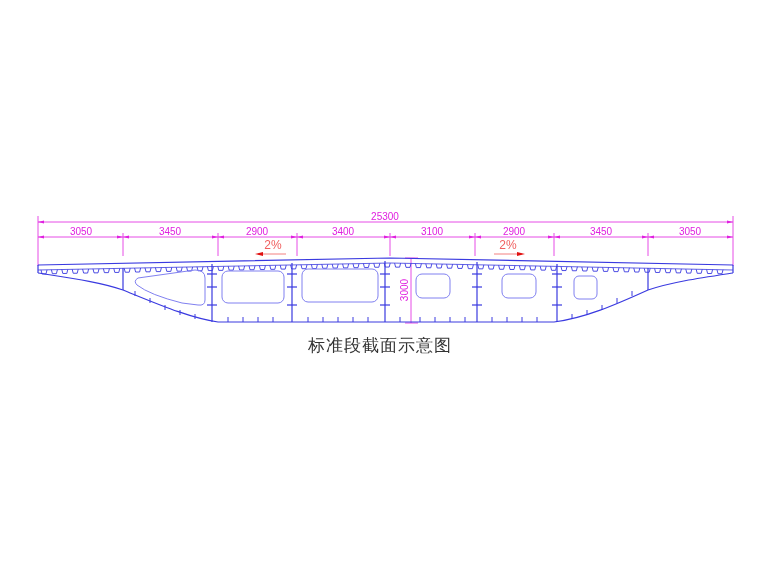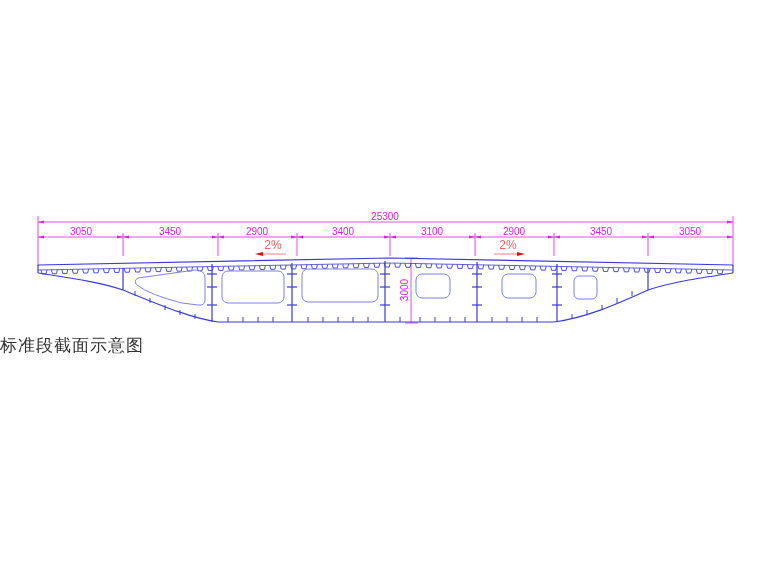--- a/index.html
+++ b/index.html
@@ -1,21 +1,21 @@
 <!DOCTYPE html>
 <html><head>
   <meta charset="utf-8">
   <style>
     html, body { margin:0; padding:0; background:#ffffff; }
     body { width:760px; height:570px; position:relative; overflow:hidden;
            font-family:"Liberation Serif", serif; }
     #drawing { position:absolute; left:0; top:0; }
     .dim-text { font-family:"Liberation Sans Narrow","Liberation Sans", sans-serif; font-size:10px; fill:#e020e0; }
     .slope-text { font-family:"Liberation Sans", sans-serif; font-size:12px; fill:#f06060; }
-    .caption { position:absolute; left:0; width:760px; top:334px; 
+    .caption { position:absolute; left:0; width:760px; top:334px; text-align:center;
                font-family:"DejaVu Serif","Liberation Serif", serif; font-size:17px; color:#333333; letter-spacing:1px; }
   </style>
 </head>
 <body>
 
 <svg id="drawing" width="760" height="570" viewBox="0 0 760 570" xmlns="http://www.w3.org/2000/svg">
 
   <g stroke="#e020e0" stroke-width="0.8" fill="none">
 
     <line x1="38" y1="222" x2="733" y2="222"></line>

